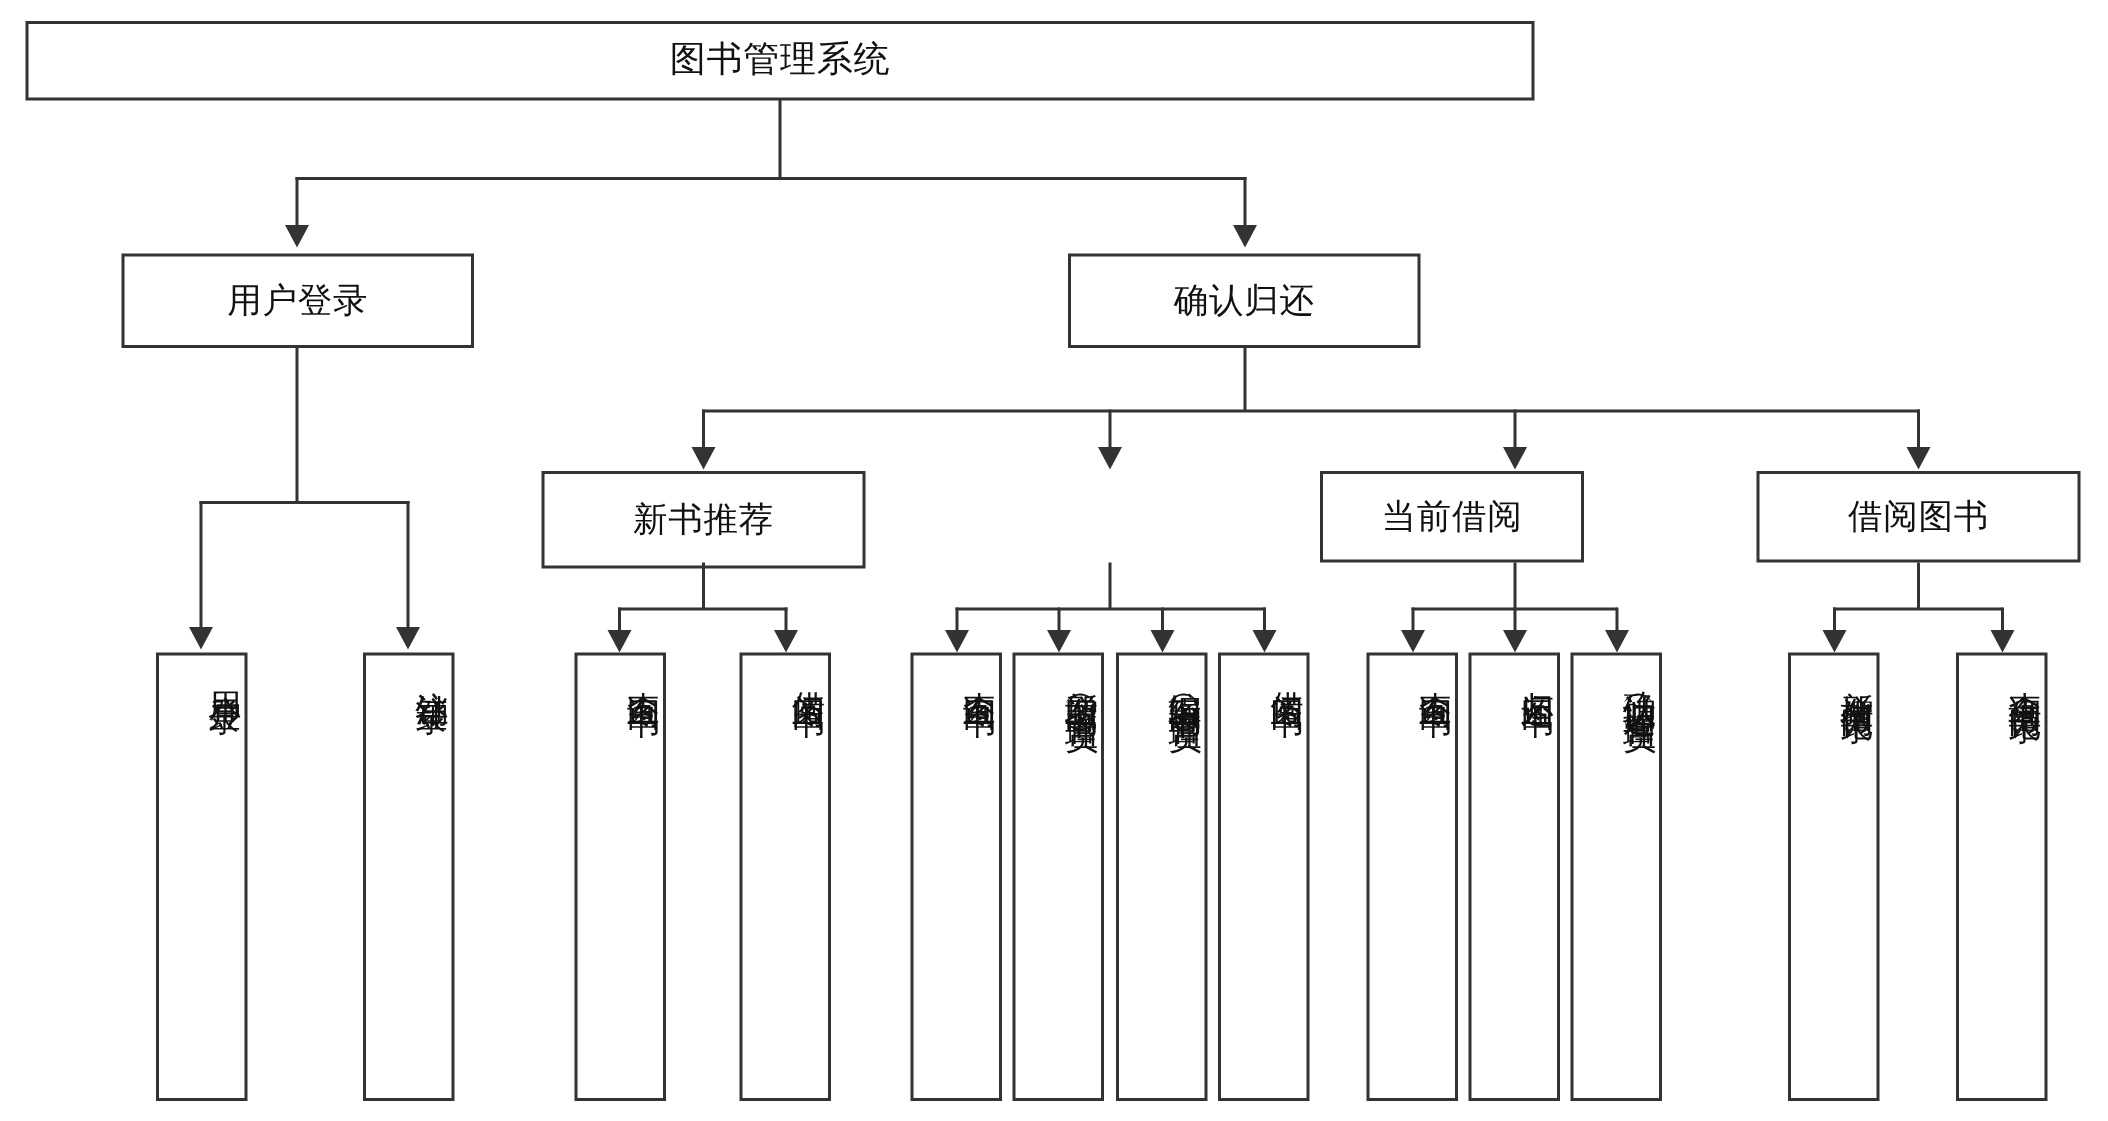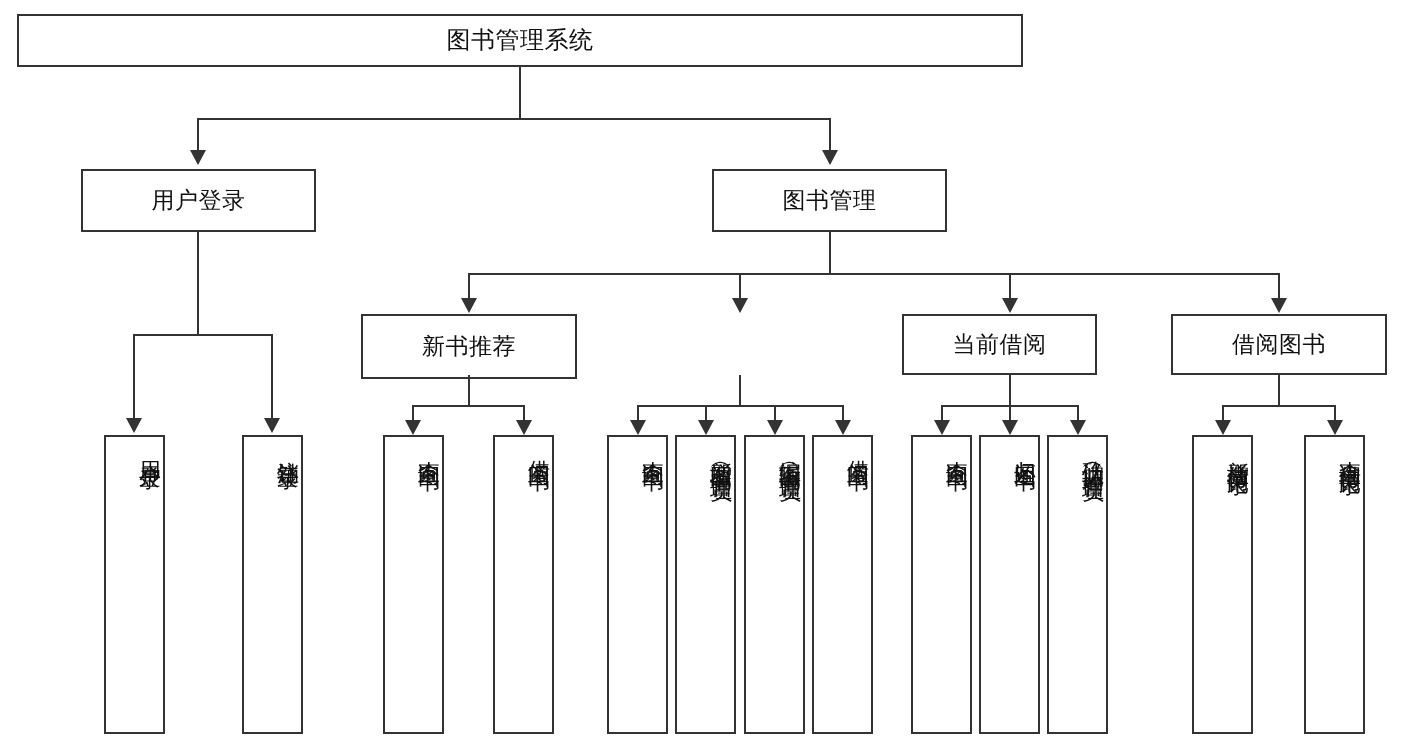--- a/index.html
+++ b/index.html
@@ -88,21 +88,21 @@
   <div class="ln h" style="left:197px; top:118px; width:634px;"></div>
 
   <div class="ln v" style="left:197px; top:118px; height:32px;"></div>
   <div class="arrow" style="left:190px; top:150px;"></div>
 
   <div class="ln v" style="left:829px; top:118px; height:32px;"></div>
   <div class="arrow" style="left:822px; top:150px;"></div>
 
   <div class="node h" id="node-user-login" style="left:81px; top:169px; width:235px; height:63px;">用户登录</div>
 
-  <div class="node h" id="node-book-manage" style="left:712px; top:169px; width:235px; height:63px;">图书管理</div>
+  <div class="node h" id="node-book-manage" style="left:712px; top:169px; width:235px; height:63px;">确认归还</div>
 
   <div class="ln v" style="left:197px; top:232px; height:103px;"></div>
   <div class="ln h" style="left:133px; top:334px; width:140px;"></div>
   <div class="ln v" style="left:133px; top:334px; height:84px;"></div>
   <div class="arrow" style="left:126px; top:418px;"></div>
   <div class="ln v" style="left:271px; top:334px; height:84px;"></div>
   <div class="arrow" style="left:264px; top:418px;"></div>
 
   <div class="ln v" style="left:829px; top:232px; height:42px;"></div>
   <div class="ln h" style="left:468px; top:273px; width:812px;"></div>
@@ -111,21 +111,21 @@
   <div class="ln v" style="left:739px; top:273px; height:27px;"></div>
   <div class="arrow" style="left:732px; top:298px;"></div>
   <div class="ln v" style="left:1009px; top:273px; height:27px;"></div>
   <div class="arrow" style="left:1002px; top:298px;"></div>
   <div class="ln v" style="left:1278px; top:273px; height:27px;"></div>
   <div class="arrow" style="left:1271px; top:298px;"></div>
 
   <div class="node h" id="node-new-book-rec" style="left:361px; top:314px; width:216px; height:65px;">新书推荐</div>
 
 
-  <div class="node h" id="node-current-borrow" style="left:902px; top:314px; width:195px; height:61px;">当前借阅</div>
+  <div class="node h" id="node-current-borrow" style="left:880px; top:314px; width:176px; height:61px;">当前借阅</div>
 
   <div class="node h" id="node-borrow-record" style="left:1171px; top:314px; width:216px; height:61px;">借阅图书</div>
 
   <div class="ln v" style="left:468px; top:375px; height:31px;"></div>
   <div class="ln h" style="left:412px; top:405px; width:113px;"></div>
   <div class="ln v" style="left:412px; top:405px; height:16px;"></div>
   <div class="arrow" style="left:405px; top:420px;"></div>
   <div class="ln v" style="left:523px; top:405px; height:16px;"></div>
   <div class="arrow" style="left:516px; top:420px;"></div>
 

